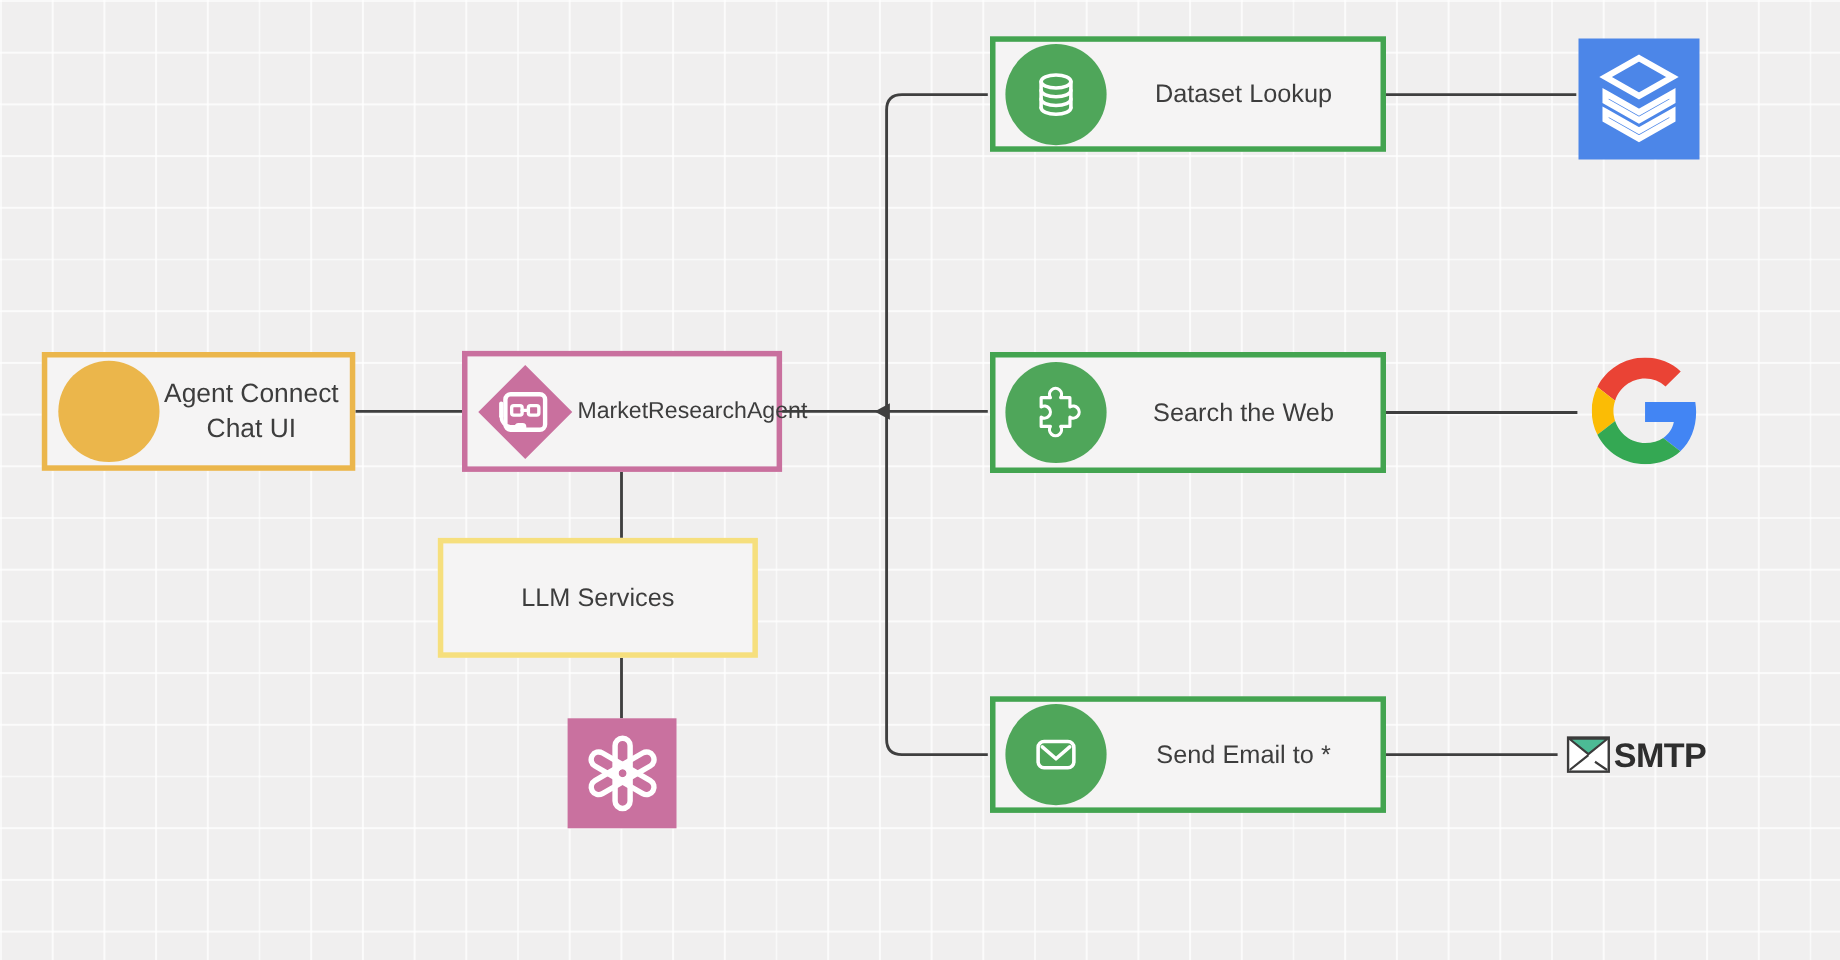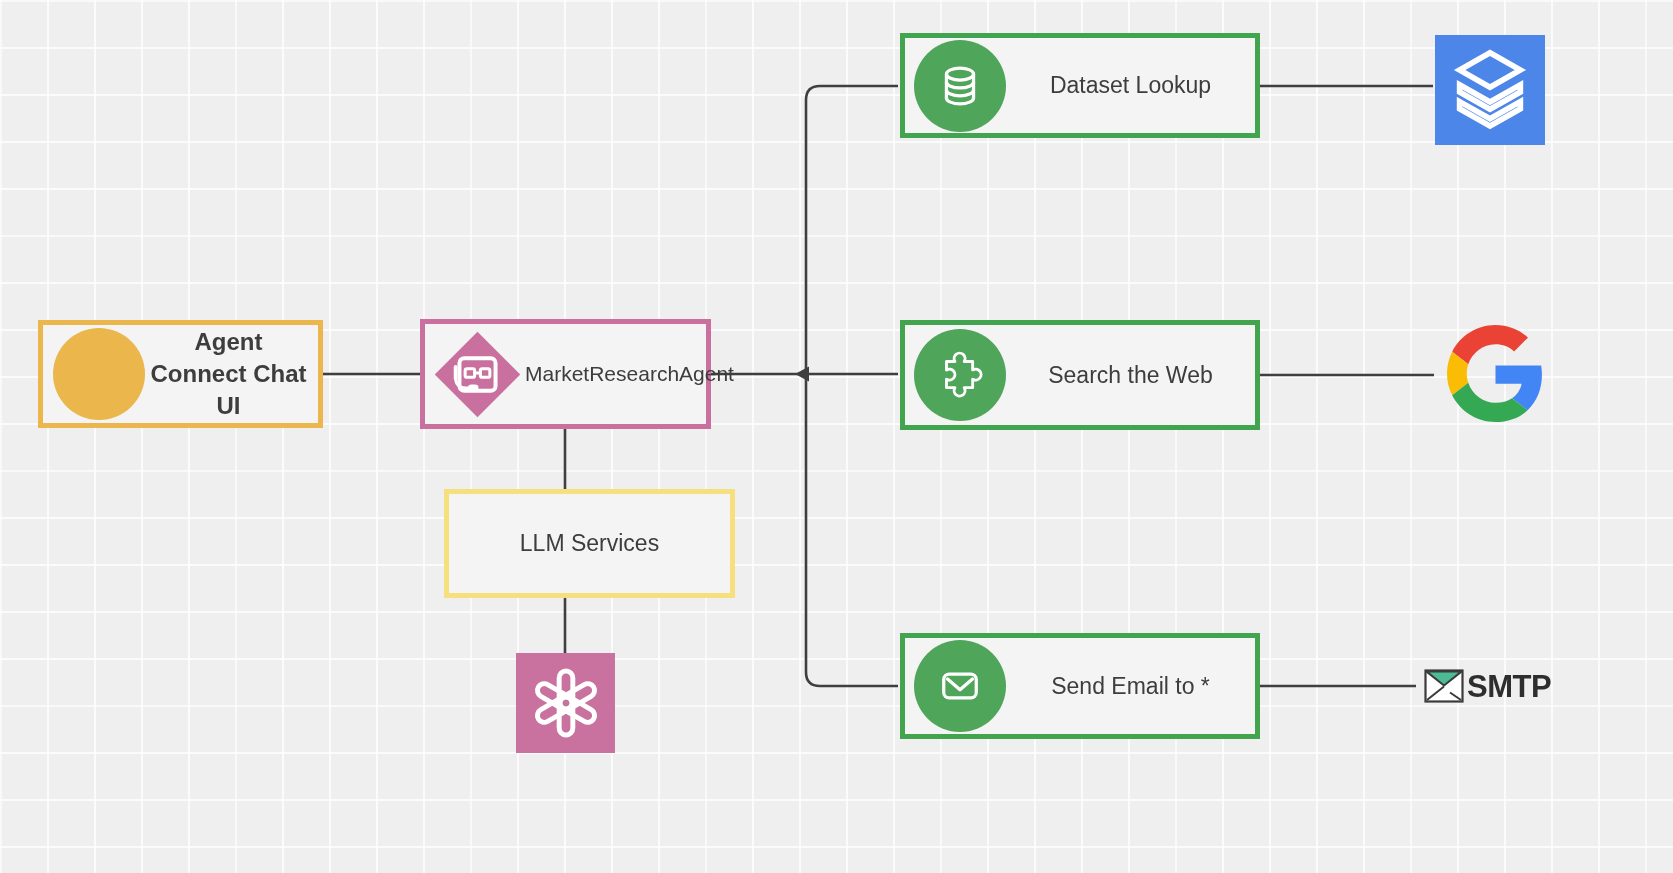--- a/index.html
+++ b/index.html
@@ -19,26 +19,26 @@
   .wires{position:absolute;left:0;top:0;pointer-events:none;}
   .node{
     position:absolute;
     box-sizing:border-box;
     background:#f5f4f4;
     display:flex;align-items:center;
     color:#3d3d3d;
   }
   .node .label{flex:1;text-align:center;line-height:1.32;}
   .node-chat{left:38px;top:320px;width:285px;height:108px;border:5px solid #EBB64B;}
-  .node-chat .label{font-size:24px;padding-right:6px;font-weight:bold;}
+  .node-chat .label{font-size:24px;padding-right:6px;}
   .circle-icon{display:block;width:92px;height:92px;border-radius:50%;background:#EBB64B;margin-left:10px;flex:0 0 auto;}
   .node-agent{left:420px;top:319px;width:291px;height:110px;border:5px solid #C9709E;}
   .node-agent .label{font-size:21px;}
   .node-agent svg{margin-left:5px;flex:0 0 auto;}
-  .node-llm{left:444px;top:489px;width:291px;height:109px;border:5px solid #F6DF7D;justify-content:flex-end;}
+  .node-llm{left:398px;top:489px;width:291px;height:109px;border:5px solid #F6DF7D;justify-content:flex-end;}
   .node-llm .label{font-size:23px;}
   .tool{border:5px solid #43A450;width:360px;left:900px;}
   .tool .label{font-size:23px;}
   .tool-circle{
     display:flex;align-items:center;justify-content:center;
     width:92px;height:92px;border-radius:50%;
     background:#4FA65A;margin-left:9px;flex:0 0 auto;
   }
   .tool-dataset{top:33px;height:105px;}
   .tool-search{top:320px;height:110px;}

